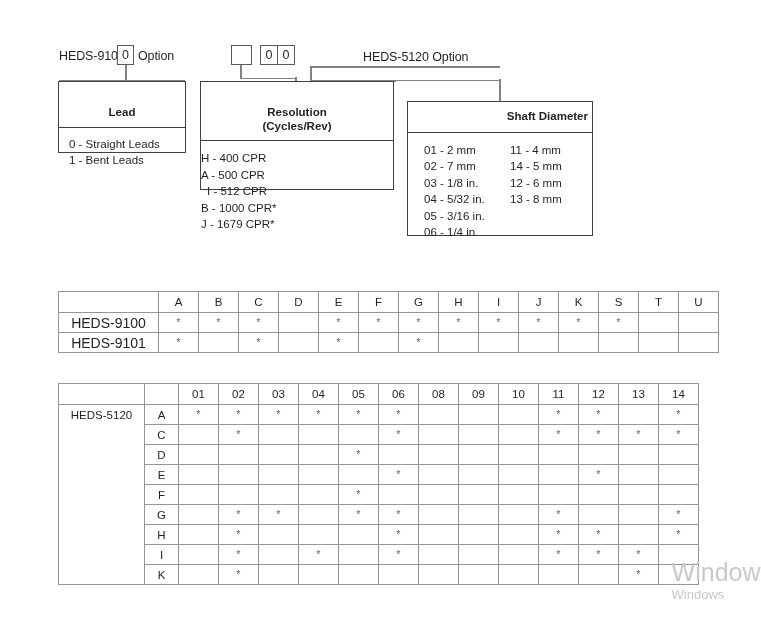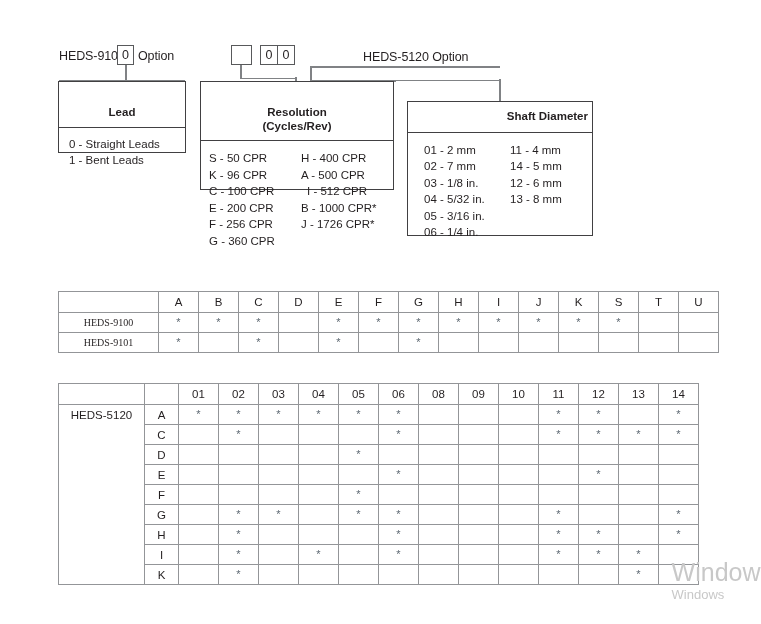--- a/index.html
+++ b/index.html
@@ -98,23 +98,22 @@
     font-weight: normal;
     color: #231f20;
     text-align: center;
     padding: 0;
     height: 20px;
     box-sizing: border-box;
   }
   .matrix .hdr td { height: 21px; }
   .matrix .rowlabel {
     text-align: center;
-    font-size: 10px;
+    font-size: 14px;
     white-space: nowrap;
-    font-family: Liberation Serif, serif;
   }
   .matrix .corner { border: 1px solid #939598; }
   .star {
     color: #5b6670;
     font-size: 11px;
     line-height: 1;
     vertical-align: middle;
   }
 
   
@@ -190,34 +189,26 @@
     </div>
   </div>
 </div>
 
 <div class="opt-box" style="left:200px; top:81px; width:194px; height:109px;">
   <div class="opt-head">
     <div>Resolution</div>
     <div>(Cycles/Rev)</div>
   </div>
   <div class="opt-body">
-    <div class="opt-col" style="padding-left:8px;">
-      <div class="opt-item">S - 50 CPR</div>
-      <div class="opt-item">K - 96 CPR</div>
-      <div class="opt-item">C - 100 CPR</div>
-      <div class="opt-item">E - 200 CPR</div>
-      <div class="opt-item">F - 256 CPR</div>
-      <div class="opt-item">G - 360 CPR</div>
-    </div>
     <div class="opt-col" style="padding-left:0px;">
       <div class="opt-item">H - 400 CPR</div>
       <div class="opt-item">A - 500 CPR</div>
       <div class="opt-item pad-left">I - 512 CPR</div>
       <div class="opt-item">B - 1000 CPR*</div>
-      <div class="opt-item">J - 1726 CPR*</div>
+      <div class="opt-item">J - 1679 CPR*</div>
     </div>
   </div>
 </div>
 
 <div class="opt-box" style="left:407px; top:101px; width:186px; height:135px;">
   <div class="opt-head" style="padding:8px 4px;text-align:right;">Shaft Diameter</div>
   <div class="opt-body">
     <div class="opt-col" style="padding-left:16px;">
       <div class="opt-item">01 - 2 mm</div>
       <div class="opt-item">02 - 7 mm</div>

